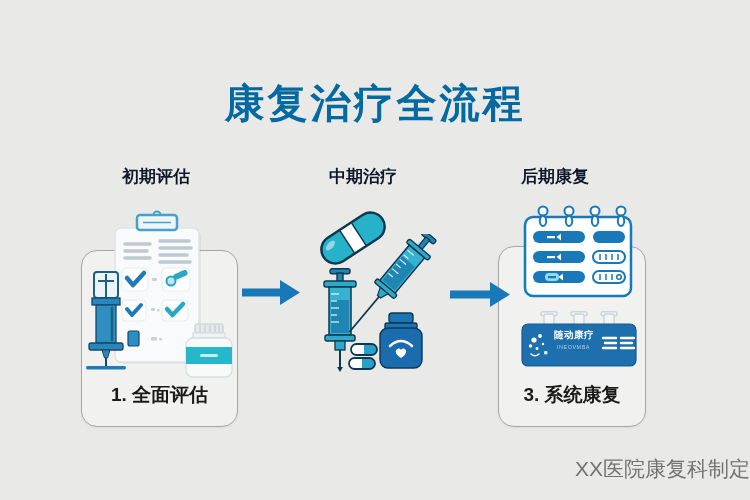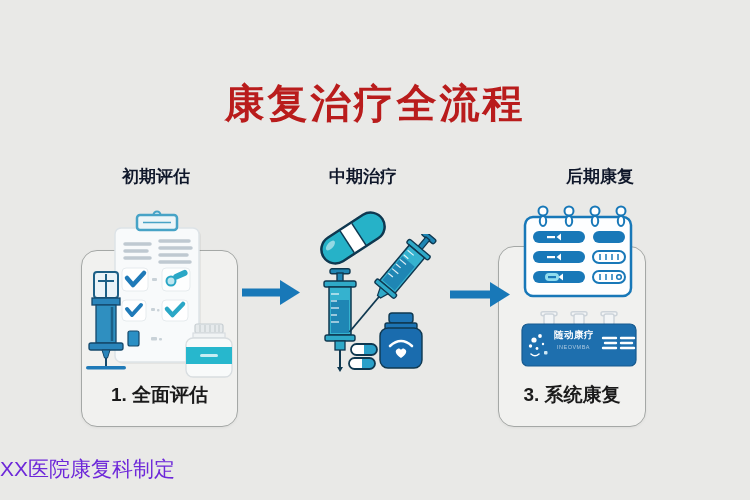--- a/index.html
+++ b/index.html
@@ -1,53 +1,53 @@
 <!DOCTYPE html>
 <html><head>
 <meta charset="utf-8">
 <style>
   * { margin:0; padding:0; box-sizing:border-box; }
   html,body { width:750px; height:500px; }
   body { font-family:"Liberation Sans","DejaVu Sans",sans-serif; background:#e9e9e7; overflow:hidden; }
   #stage { position:relative; width:750px; height:500px; background:#e9e9e7; }
 
   .title { position:absolute; top:76px; left:0; width:750px; text-align:center;
-           font-size:40px; font-weight:800; color:#b91c1c; letter-spacing:3px; }
+           font-size:40px; font-weight:800; color:#0369a1; letter-spacing:3px; }
 
   .stage-label { position:absolute; top:165px; transform:translateX(-50%);
                  font-size:17px; font-weight:600; color:#0f172a; white-space:nowrap; }
 
   .card { position:absolute; border:1.5px solid #a5a8a6; border-radius:16px;
           background:#f1f1ef; box-shadow:0 1px 3px rgba(0,0,0,.05); }
   .card-label { position:absolute; bottom:18px; left:0; width:100%; text-align:center;
                 font-size:19px; font-weight:700; color:#1a1a1a; white-space:nowrap; }
 
   .icon-abs { position:absolute; line-height:0; }
   .rotated-capsule { transform:rotate(-33deg); }
 
   .arrow { position:absolute; line-height:0; }
 
   .panel-text { position:absolute; left:33px; top:24px; color:#ffffff; font-size:9.5px;
                 font-weight:700; letter-spacing:.5px; white-space:nowrap; }
   .panel-subtext { position:absolute; left:36px; top:36px; color:rgba(255,255,255,.62);
                    font-size:5.5px; letter-spacing:.5px; white-space:nowrap; }
 
-  .footer { position:absolute; top:455px; left:0; width:750px; text-align:left;
-            font-size:21px; font-weight:500; color:#6d28d9; }
+  .footer { position:absolute; top:455px; left:0; width:750px; text-align:right;
+            font-size:21px; font-weight:500; color:#737373; }
 </style>
 </head>
 <body>
 
 <div id="stage">
 
   <div class="title">康复治疗全流程</div>
 
   <div class="stage-label" style="left:156px;">初期评估</div>
   <div class="stage-label" style="left:363px;">中期治疗</div>
-  <div class="stage-label" style="left:555px;margin-left:45px;">后期康复</div>
+  <div class="stage-label" style="left:555px;">后期康复</div>
 
   <div class="card" style="left:81px; top:250px; width:157px; height:177px;">
     <div class="card-label">1. 全面评估</div>
   </div>
   <div class="card" style="left:498px; top:246px; width:148px; height:181px;">
     <div class="card-label">3. 系统康复</div>
   </div>
 
   <div class="arrow" style="left:242px; top:279px;">
     <svg width="58" height="27" viewBox="0 0 58 27">

